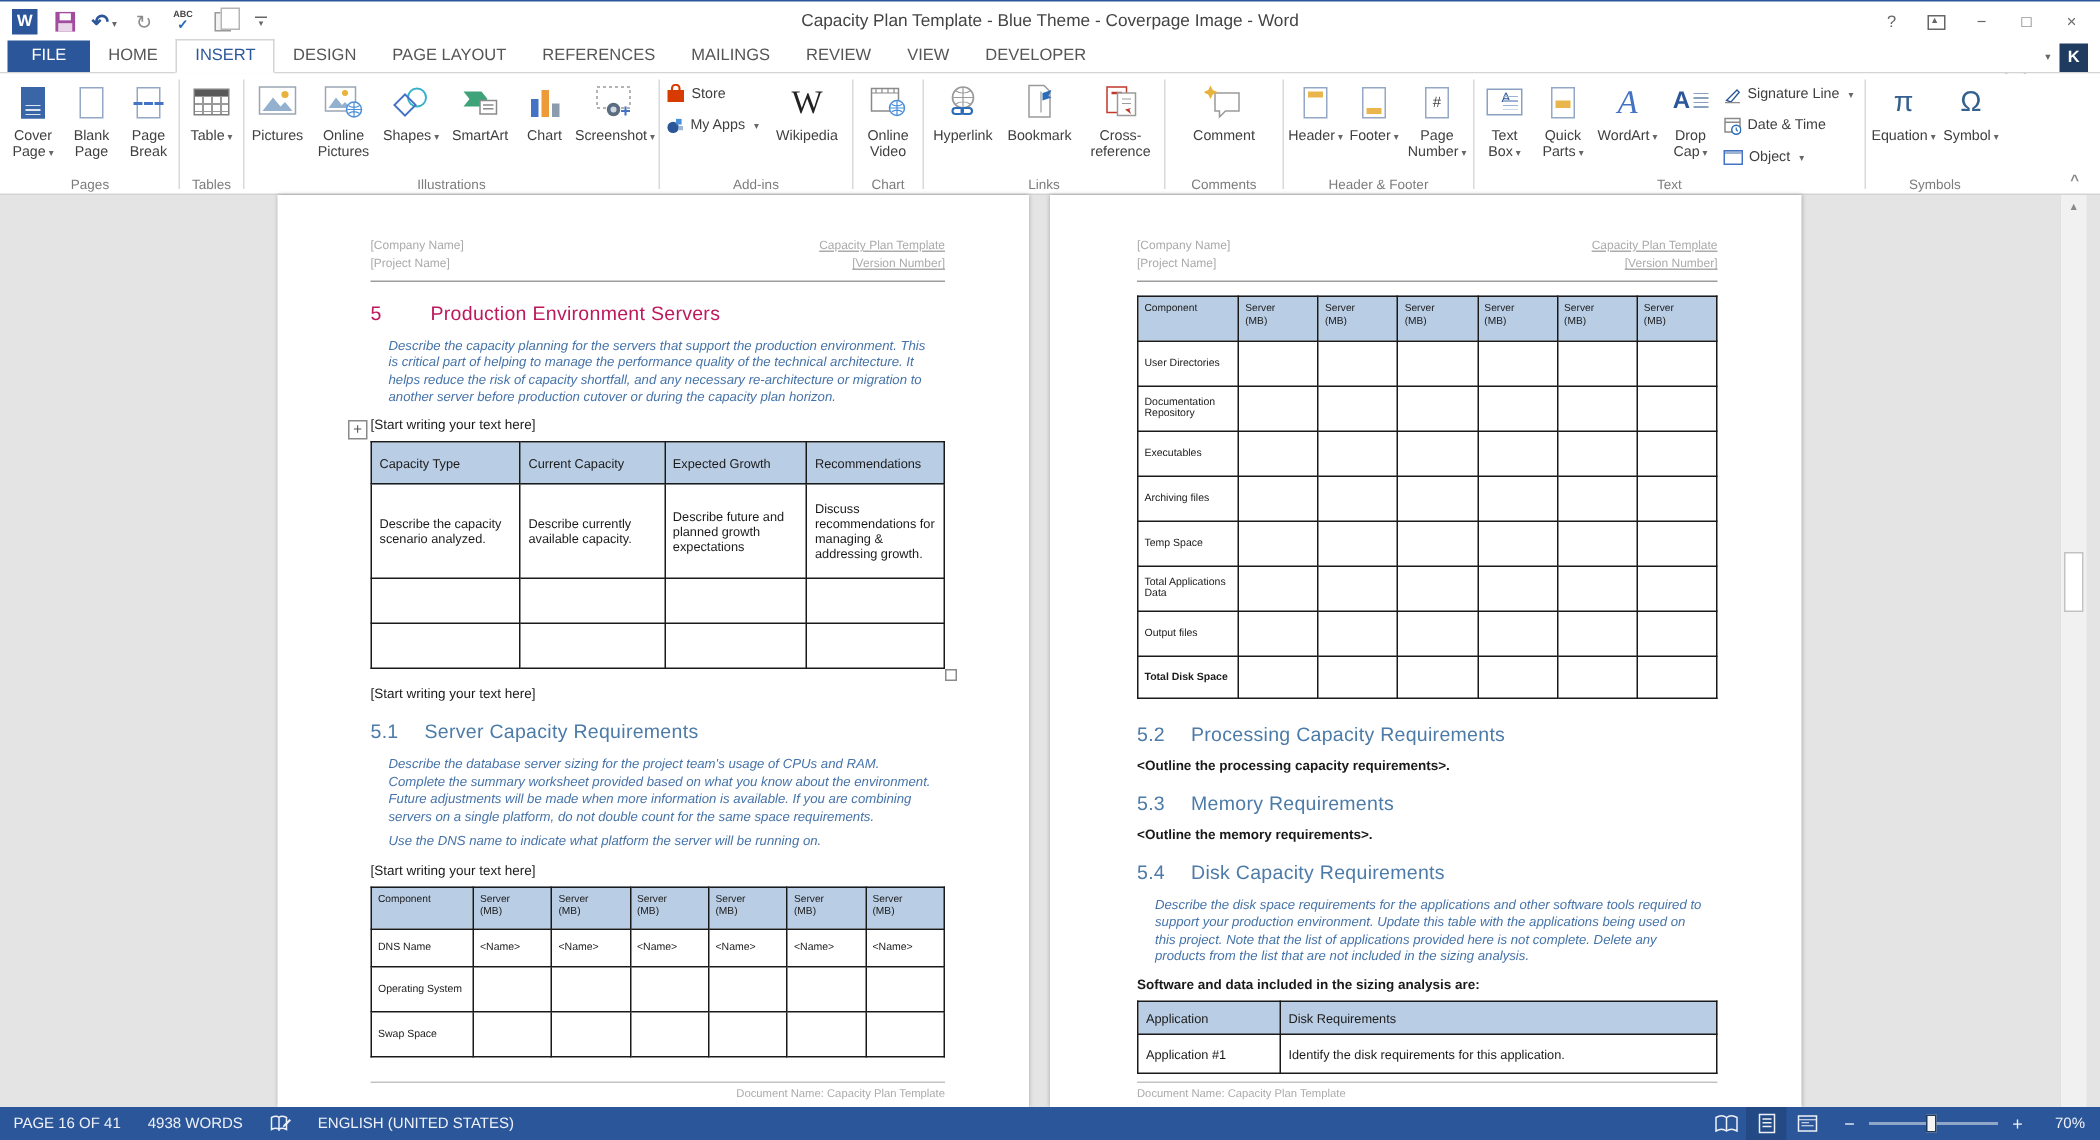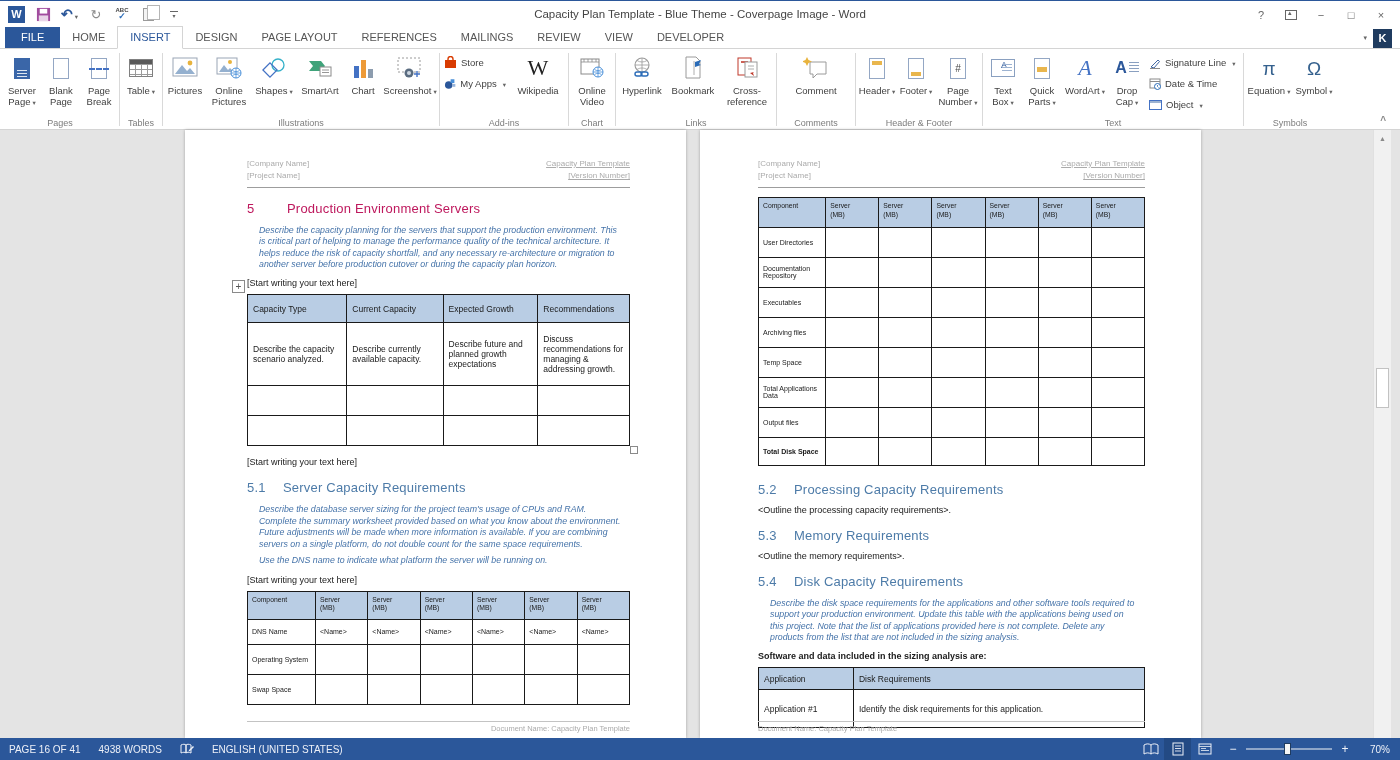--- a/index.html
+++ b/index.html
@@ -88,21 +88,21 @@
   .phead .r { text-align:right;text-decoration:underline; }
   .pfoot { position:absolute; left:62px; right:56px; top:591px; border-top:1px solid #c3c3c3; padding-top:2px; font-size:7.5px; color:#ababab; }
   .pfoot.right-al { text-align:right; }
   .page-right .pfoot { left:58px; }
 
   h1.doc { font-size:13px; font-weight:normal; color:#be185d; margin-top:13px; letter-spacing:0.2px; }
   h1.doc .num { display:inline-block; width:40px; }
   h2.doc { font-size:13px; font-weight:normal; color:#4d7ba8; margin-top:13px; letter-spacing:0.2px; }
   h2.doc .num { display:inline-block; width:36px; }
   .guidance { font-style:italic; color:#4573a9; font-size:8.8px; line-height:1.3; margin:9px 6px 0 12px; }
-  .blacktext { font-size:9px; color:#1a1a1a; margin-top:8px; }
+  .blacktext { font-size:9px; color:#1a1a1a; margin-top:8px;font-weight:bold; }
   .placeholder { font-size:9px; color:#1a1a1a; margin-top:8px; }
 
   .tblwrap { position:relative; margin-top:6px; }
   table.doc-table { border-collapse:collapse; width:100%; table-layout:fixed; }
   table.doc-table td { border:1px solid #1a1a1a; padding:3px 5px; vertical-align:middle; font-size:8.5px; color:#1a1a1a; }
   tr.thead-row td { background:#b9cde4; }
   table.srv { }
   table.srv td { font-size:7px; padding:2px 4px; }
   table.srv tr.thead-row td { font-size:6.8px; white-space:pre-line; line-height:1.3; vertical-align:top; padding-top:4px; }
   .bold { font-weight:bold; }
@@ -197,21 +197,21 @@
 </div>
 
 <div class="ribbon">
 
   <div class="rgroup">
     <div class="rbody">
       <div class="rbig" style="width:40px">
         <span class="ic">
             <span class="pg pg-cover"></span>
           </span>
-        <span><span>Server Page</span><span class="dda"></span></span>
+        <span><span>Cover Page</span><span class="dda"></span></span>
       </div>
       <div class="rbig" style="width:38px">
         <span class="ic">
             <span class="pg"></span>
           </span>
         <span>Blank Page</span>
       </div>
       <div class="rbig" style="width:38px">
         <span class="ic">
             <span class="pg pg-break"></span>
@@ -774,21 +774,21 @@
       <table class="doc-table">
         <colgroup>
             <col style="width:24.6%">
             <col style="width:75.4%">
           </colgroup>
         <tbody>
             <tr class="thead-row" style="height:22px">
           <td>Application</td>
           <td>Disk Requirements</td>
         </tr>
-        <tr style="height:38px">
+        <tr style="height:26px">
           <td>Application #1</td>
           <td>Identify the disk requirements for this application.</td>
         </tr>
       </tbody>
         </table>
     </div>
 
     <div class="pfoot">Document Name: Capacity Plan Template</div>
   </div>
 

